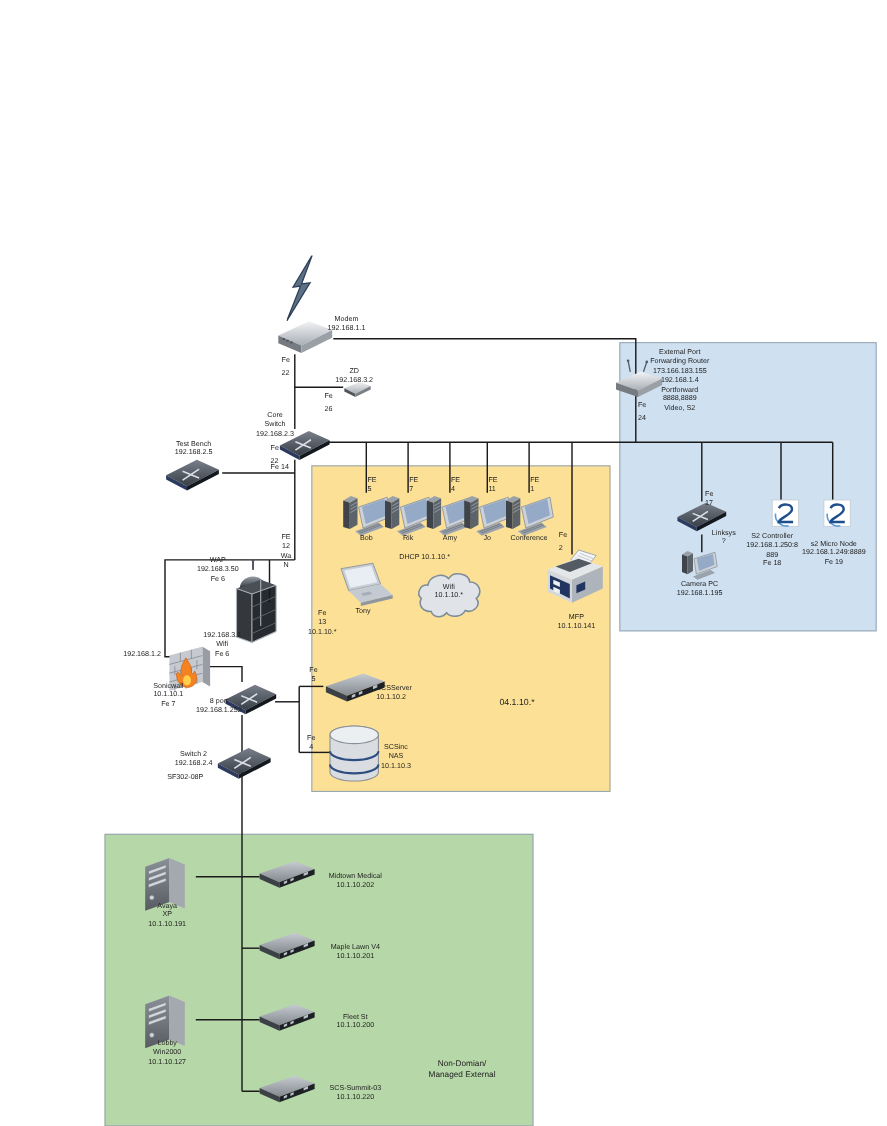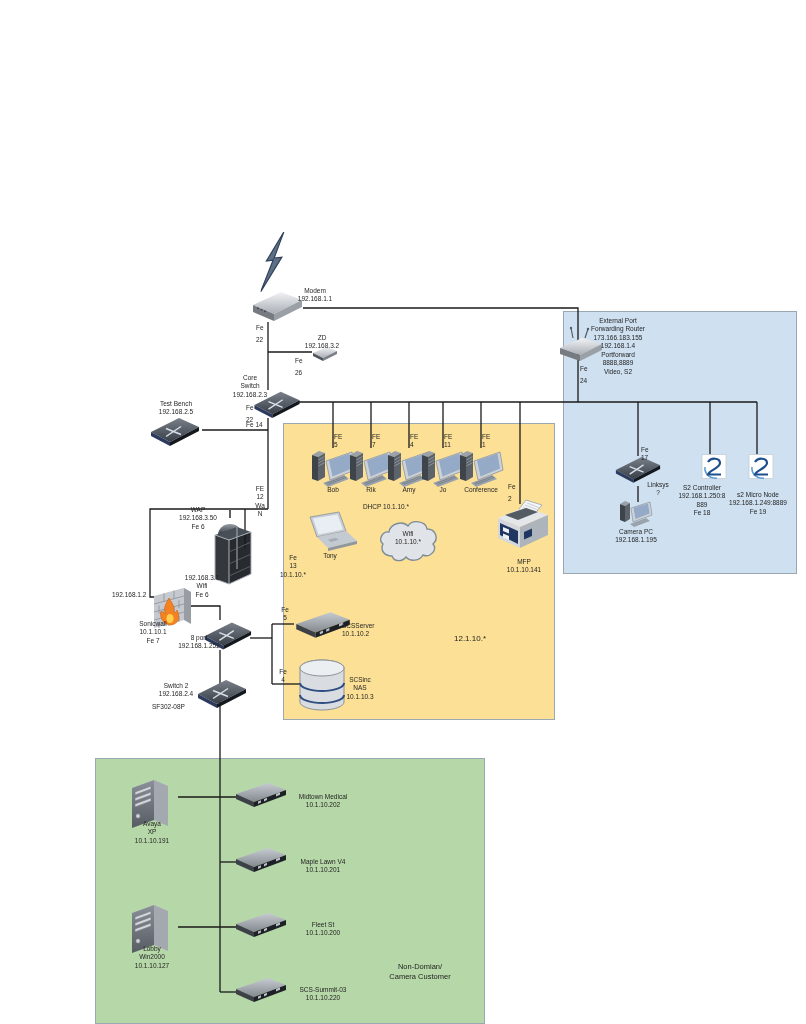--- a/index.html
+++ b/index.html
@@ -436,21 +436,21 @@
 192.168.1.252</div>
   <div class="lbl" style="left:278px;top:606px;width:14px;">Fe
 5</div>
   <div class="lbl" style="left:276px;top:668px;width:14px;">Fe
 4</div>
   <div class="lbl ta-l" style="left:342px;top:622px;width:56px;">SCSServer
 10.1.10.2</div>
   <div class="lbl" style="left:336px;top:676px;width:48px;">SCSinc
 NAS
 10.1.10.3</div>
-  <div class="lbl f8" style="left:440px;top:634px;width:60px;">12.1.10.*</div>
+  <div class="lbl f8" style="left:440px;top:634px;width:60px;">04.1.10.*</div>
   <div class="lbl" style="left:150px;top:682px;width:52px;">Switch 2
 192.168.2.4</div>
   <div class="lbl ta-l" style="left:152px;top:703px;width:48px;">SF302-08P</div>
   <div class="lbl" style="left:350px;top:503px;width:72px;">DHCP 10.1.10.*</div>
   <div class="lbl" style="left:316px;top:552px;width:28px;">Tony</div>
   <div class="lbl" style="left:384px;top:530px;width:48px;">Wifi
 10.1.10.*</div>
   <div class="lbl" style="left:279px;top:554px;width:28px;">Fe
 13
 10.1.10.*</div>
@@ -497,15 +497,15 @@
 10.1.10.127</div>
   <div class="lbl" style="left:294px;top:793px;width:58px;">Midtown Medical
 10.1.10.202</div>
   <div class="lbl" style="left:294px;top:858px;width:58px;">Maple Lawn V4
 10.1.10.201</div>
   <div class="lbl" style="left:294px;top:921px;width:58px;">Fleet St
 10.1.10.200</div>
   <div class="lbl" style="left:294px;top:986px;width:58px;">SCS-Summit-03
 10.1.10.220</div>
   <div class="lbl f75" style="left:372px;top:962px;width:96px;">Non-Domian/
-Camera Customer</div>
+Managed External</div>
 
 </div>
 
 </body></html>

